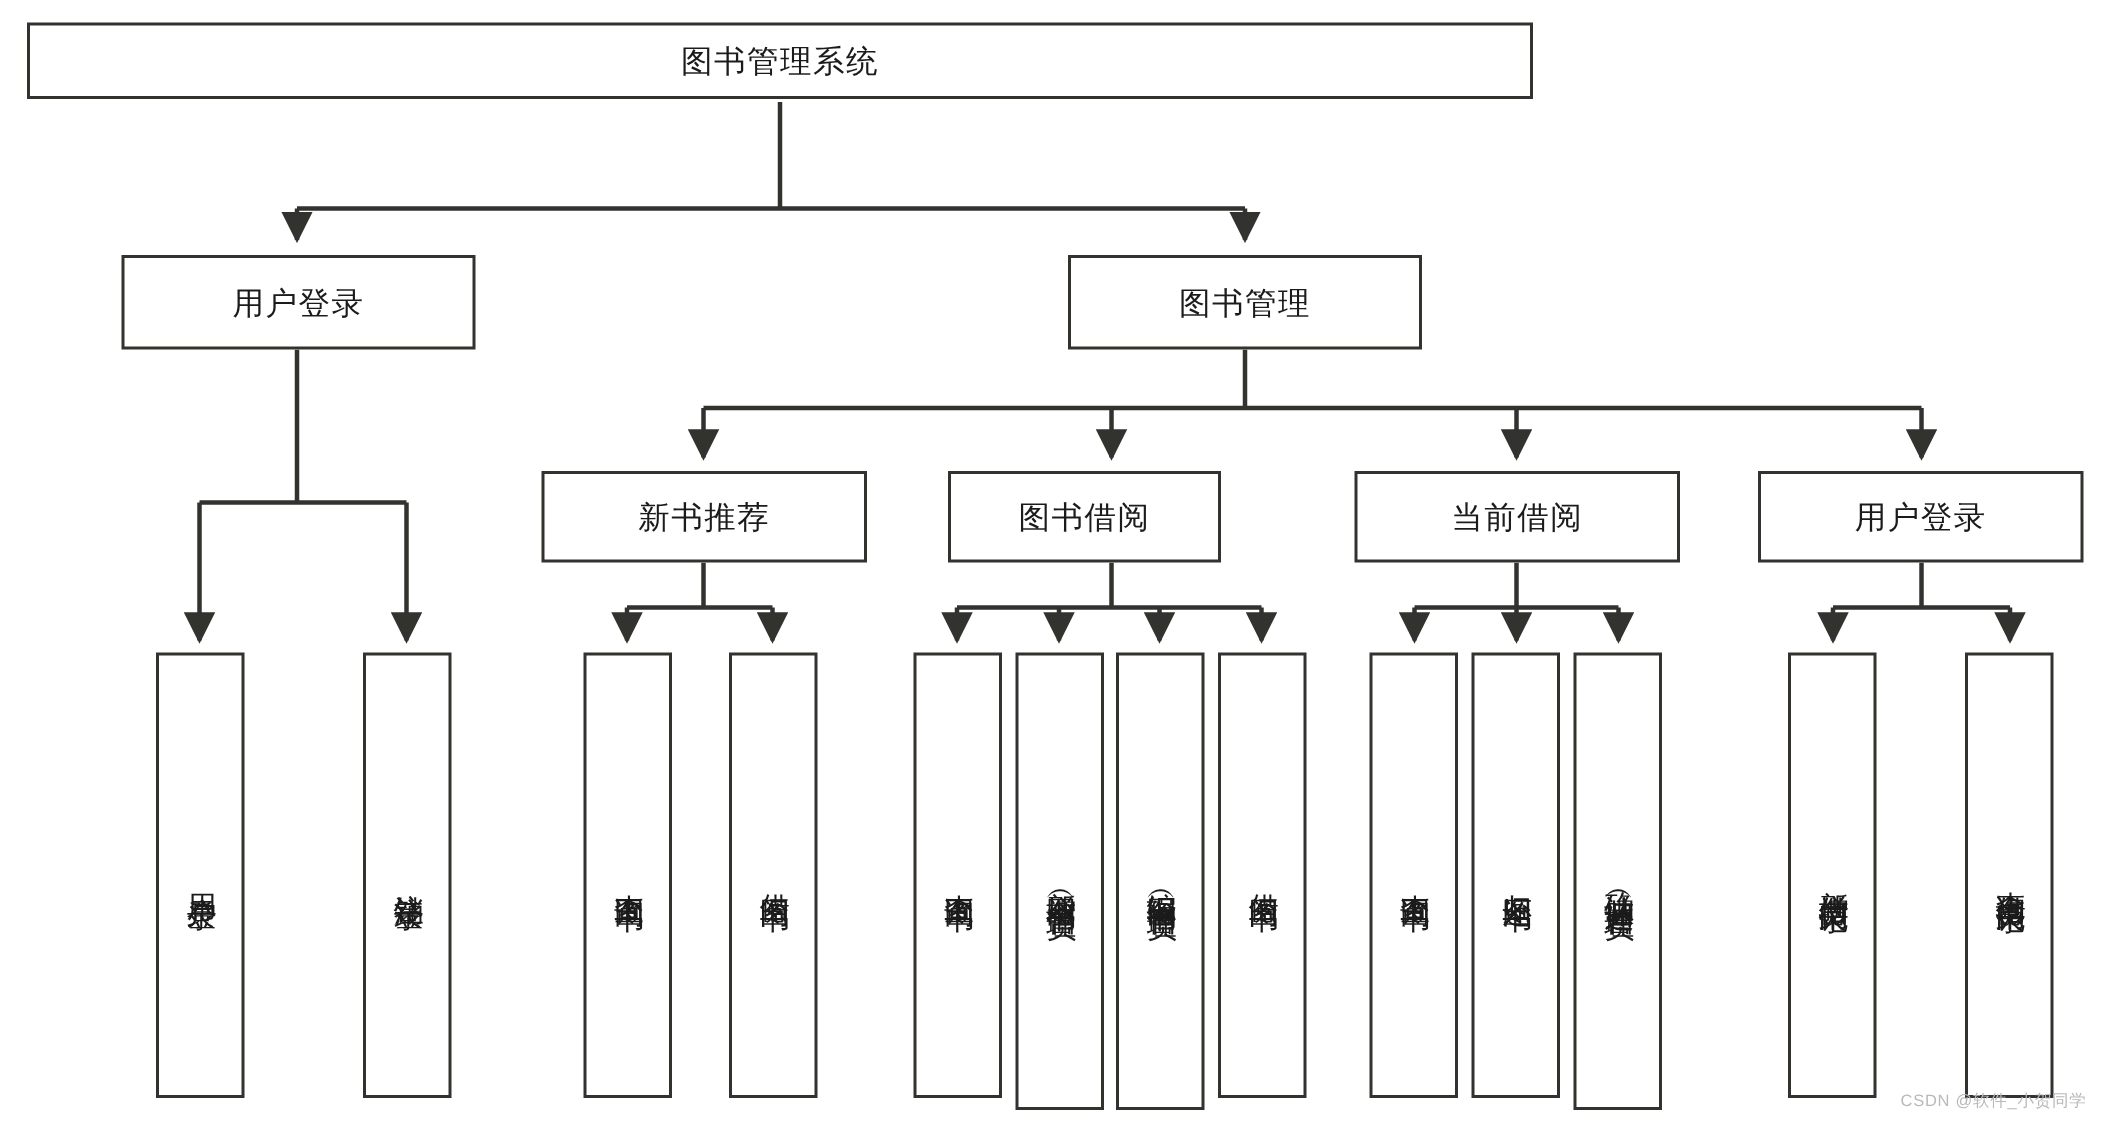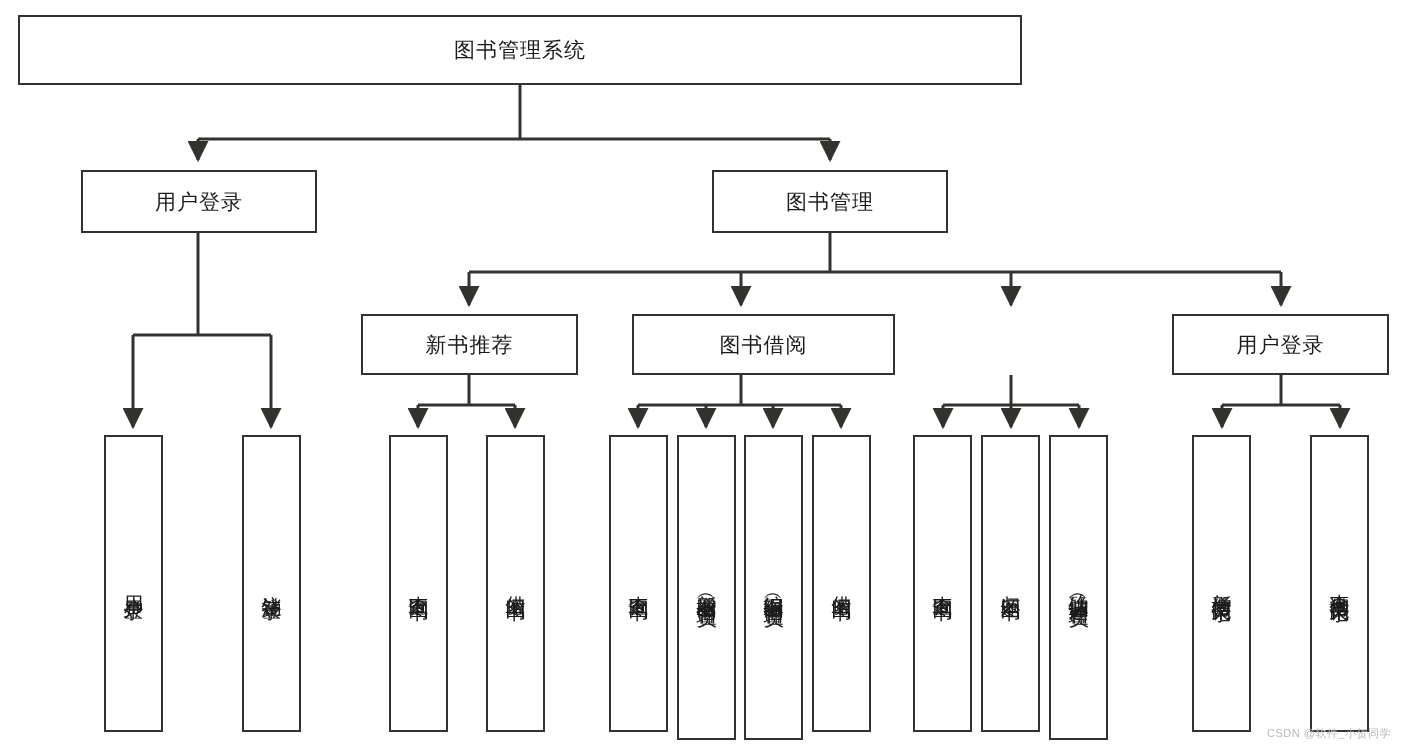--- a/index.html
+++ b/index.html
@@ -110,36 +110,39 @@
       <path d="M 1011 405 L 1011 427" marker-end="url(#arrow)"></path>
       <path d="M 1079 405 L 1079 427" marker-end="url(#arrow)"></path>
 
       <path d="M 1281 375 L 1281 405"></path>
       <path d="M 1222 405 L 1340 405"></path>
       <path d="M 1222 405 L 1222 427" marker-end="url(#arrow)"></path>
       <path d="M 1340 405 L 1340 427" marker-end="url(#arrow)"></path>
     </g>
   </svg>
 
-  <div class="node-box horiz" style="left:18px; top:15px; width:1004px; height:70px;">
+  <div class="node-box horiz" style="left:18px; top:15px; width:1004px; height:51px;">
     <span class="node-label">图书管理系统</span>
   </div>
 
   <div class="node-box horiz" style="left:81px; top:170px; width:236px; height:63px;">
     <span class="node-label">用户登录</span>
   </div>
   <div class="node-box horiz" style="left:712px; top:170px; width:236px; height:63px;">
     <span class="node-label">图书管理</span>
   </div>
 
   <div class="node-box horiz" style="left:361px; top:314px; width:217px; height:61px;">
     <span class="node-label">新书推荐</span>
   </div>
-  <div class="node-box horiz" style="left:632px; top:314px; width:263px; height:61px;">
+  <div class="node-box horiz" style="left:632px; top:314px; width:182px; height:61px;">
     <span class="node-label">图书借阅</span>
+  </div>
+  <div class="node-box horiz" style="left:903px; top:314px; width:217px; height:61px;">
+    <span class="node-label">当前借阅</span>
   </div>
   <div class="node-box horiz" style="left:1172px; top:314px; width:217px; height:61px;">
     <span class="node-label">用户登录</span>
   </div>
 
   <div class="node-box vert" style="left:104px; top:435px; width:59px; height:297px;">
     <span class="node-label">用户登录</span>
   </div>
   <div class="node-box vert" style="left:242px; top:435px; width:59px; height:297px;">
     <span class="node-label">注销登录</span>

